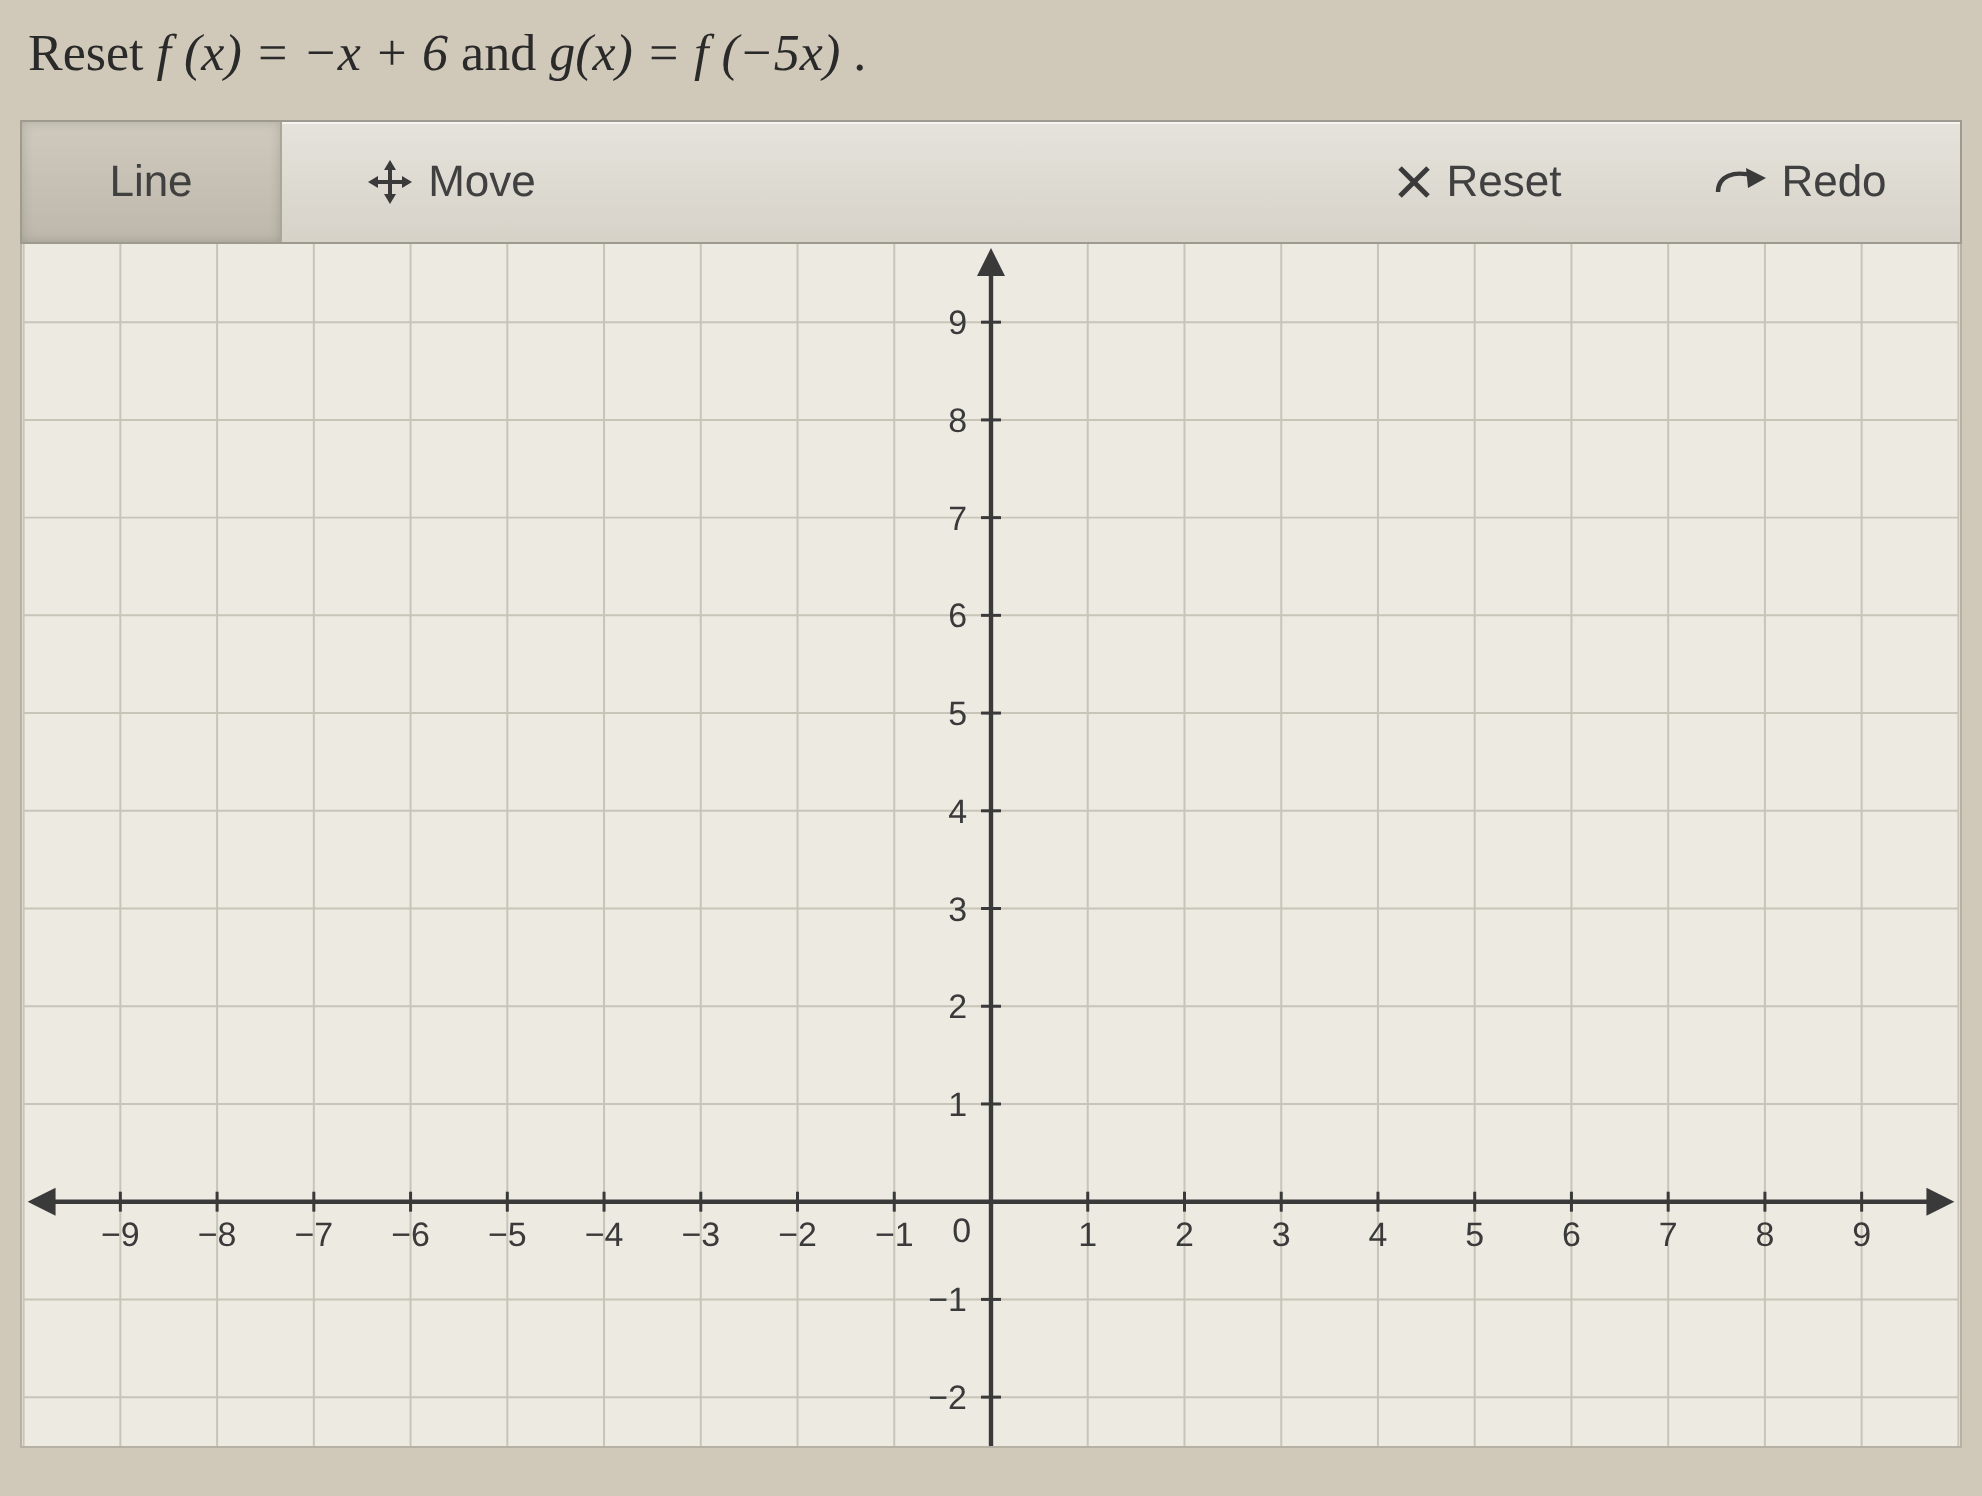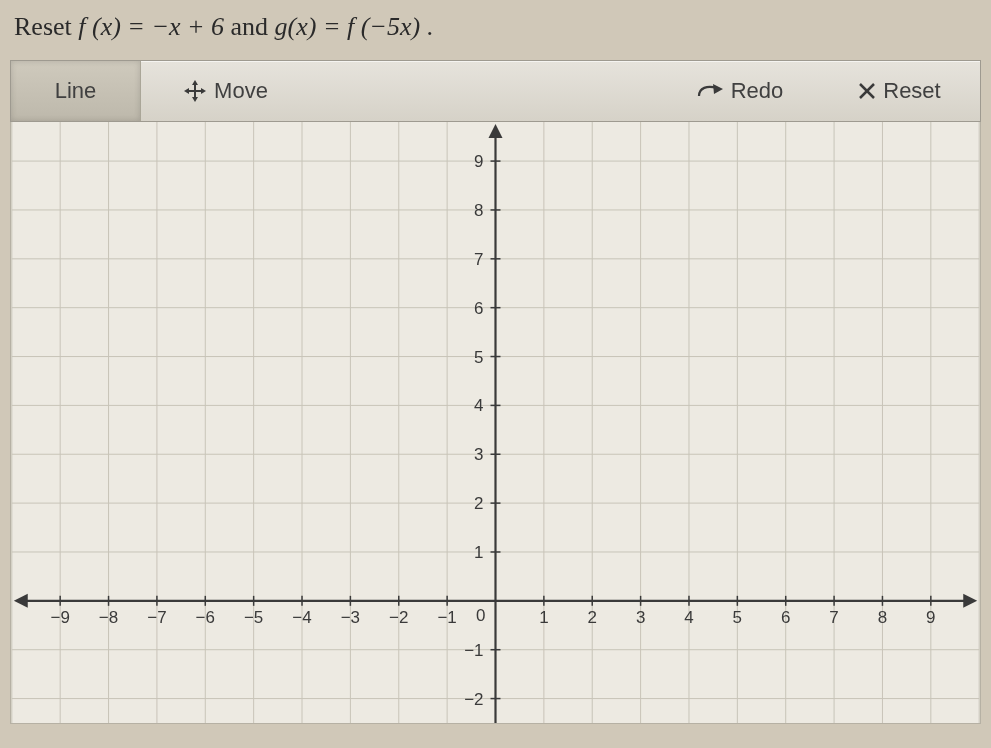--- a/index.html
+++ b/index.html
@@ -83,41 +83,41 @@
             <polygon points="0,11 5,8 5,14"></polygon>
             <polygon points="22,11 17,8 17,14"></polygon>
             <rect x="10" y="4" width="2" height="14"></rect>
             <rect x="4" y="10" width="14" height="2"></rect>
           </g>
         </svg>
     </span>
     <span>Move</span>
   </div>
   <div class="tool-spacer"></div>
+  <div class="tool tool-reset">
+    <span class="icon">
+      <svg width="16" height="16" viewBox="0 0 16 16">
+          <g stroke="#3a3a3a" stroke-width="2.5">
+            <line x1="1" y1="1" x2="15" y2="15"></line>
+            <line x1="15" y1="1" x2="1" y2="15"></line>
+          </g>
+        </svg>
+    </span>
+    <span>Reset</span>
+  </div>
   <div class="tool tool-redo">
     <span class="icon">
       <svg width="26" height="18" viewBox="0 0 26 18">
           <g fill="none" stroke="#3a3a3a" stroke-width="2.2">
             <path d="M2 14 C2 6, 10 3, 20 6"></path>
           </g>
           <polygon points="26,7 16,2 17,12" fill="#3a3a3a"></polygon>
         </svg>
     </span>
     <span>Redo</span>
-  </div>
-  <div class="tool tool-reset">
-    <span class="icon">
-      <svg width="16" height="16" viewBox="0 0 16 16">
-          <g stroke="#3a3a3a" stroke-width="2.5">
-            <line x1="1" y1="1" x2="15" y2="15"></line>
-            <line x1="15" y1="1" x2="1" y2="15"></line>
-          </g>
-        </svg>
-    </span>
-    <span>Reset</span>
   </div>
 </div>
 
 <div class="graph-wrap">
   <svg class="graph" id="graph-svg" viewBox="0 0 969 602">
       <line x1="0" y1="0" x2="0" y2="602" class="grid-line"></line>
       <line x1="48.45" y1="0" x2="48.45" y2="602" class="grid-line"></line>
       <line x1="96.9" y1="0" x2="96.9" y2="602" class="grid-line"></line>
       <line x1="145.35" y1="0" x2="145.35" y2="602" class="grid-line"></line>
       <line x1="193.8" y1="0" x2="193.8" y2="602" class="grid-line"></line>

